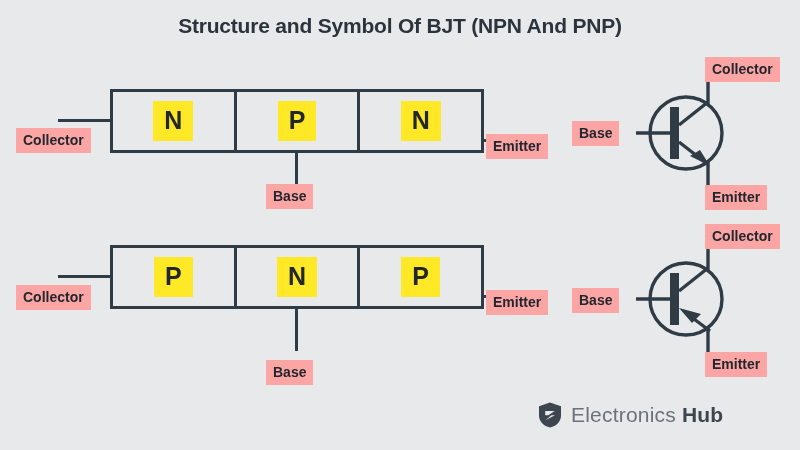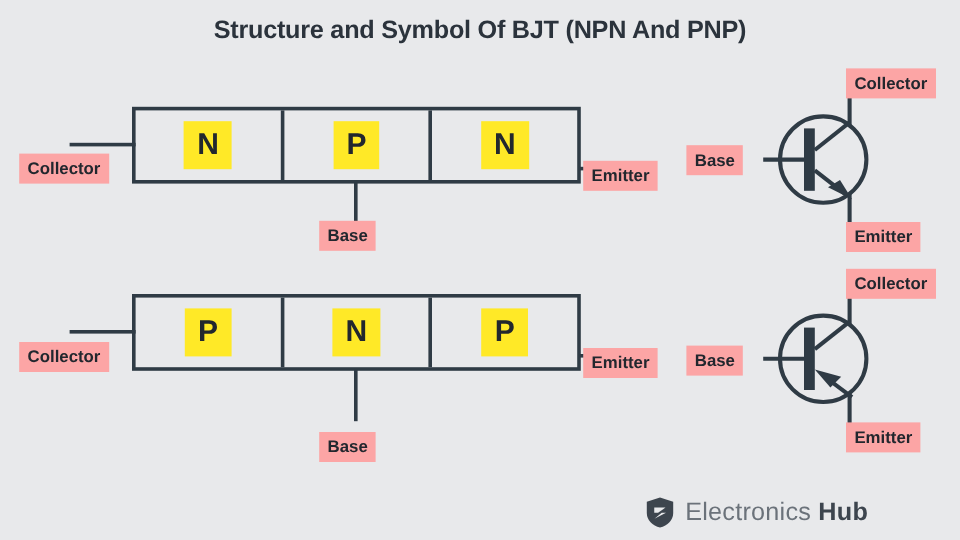--- a/index.html
+++ b/index.html
@@ -75,21 +75,21 @@
   .lead.v {
     width: 3px;
   }
   svg.symbol {
     position: absolute;
     overflow: visible;
   }
   .logo {
     position: absolute;
     left: 538px;
-    top: 414px;
+    top: 402px;
     display: flex;
     align-items: center;
     gap: 9px;
   }
   .logo-text {
     font-size: 21px;
     color: #6b727a;
     letter-spacing: 0.2px;
     white-space: nowrap;
   }

